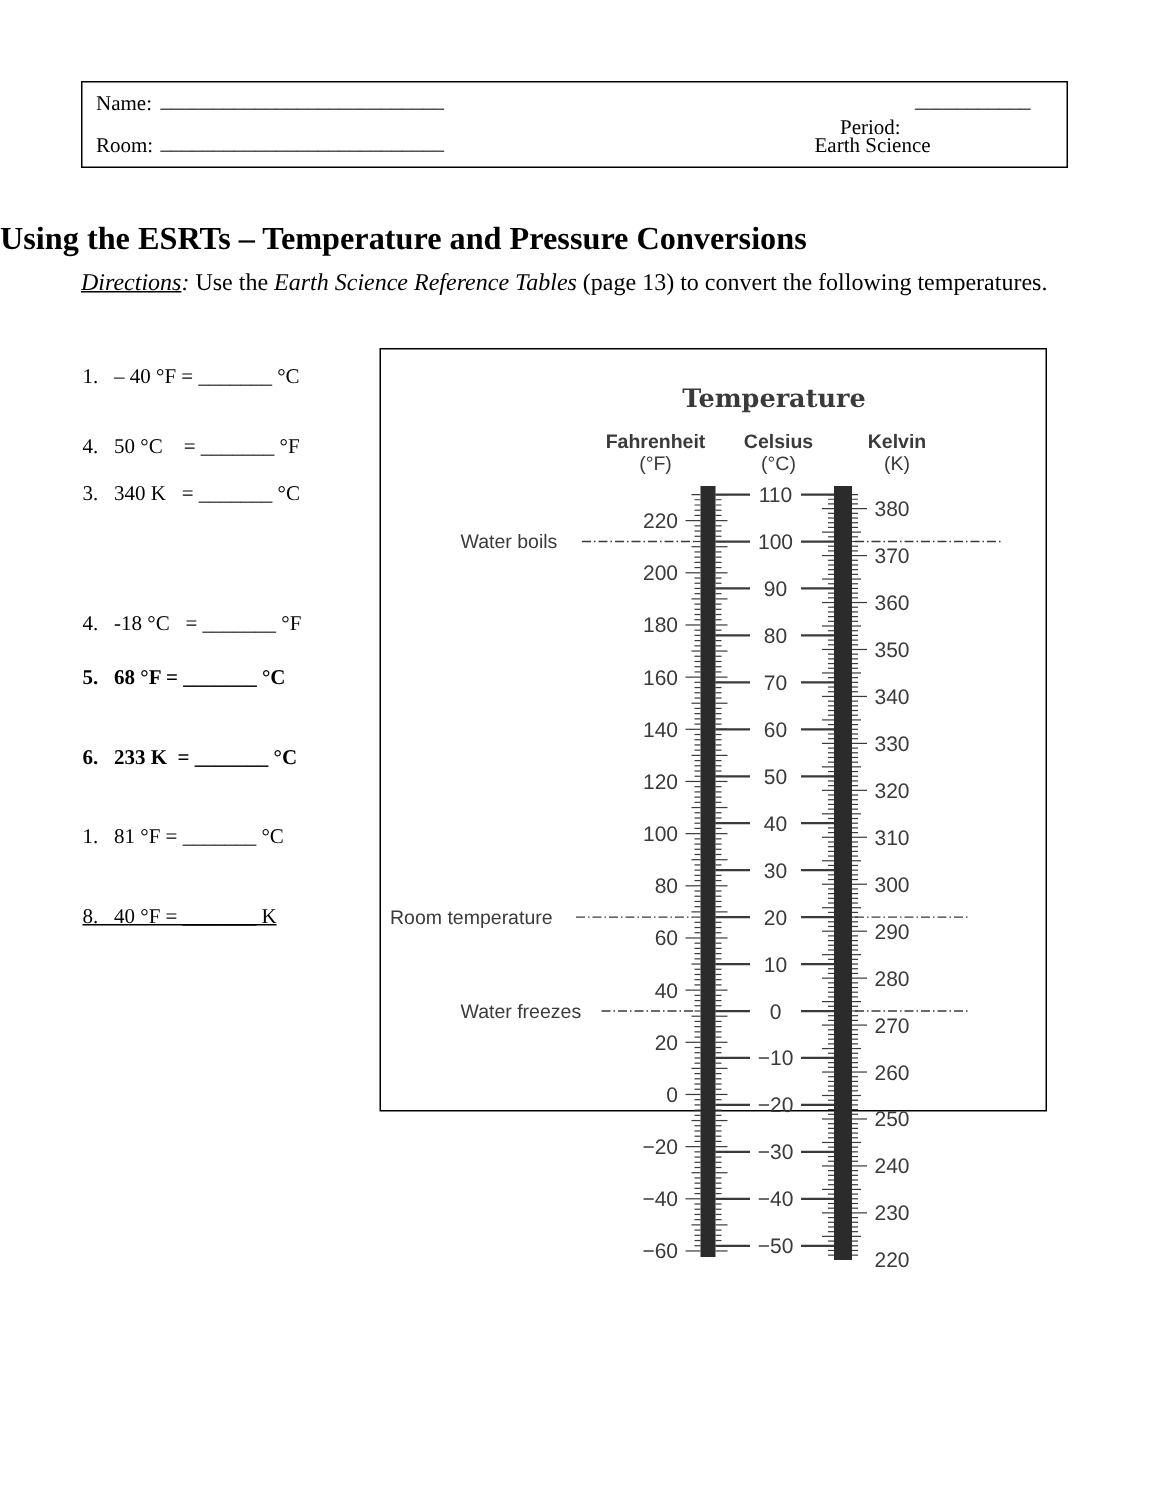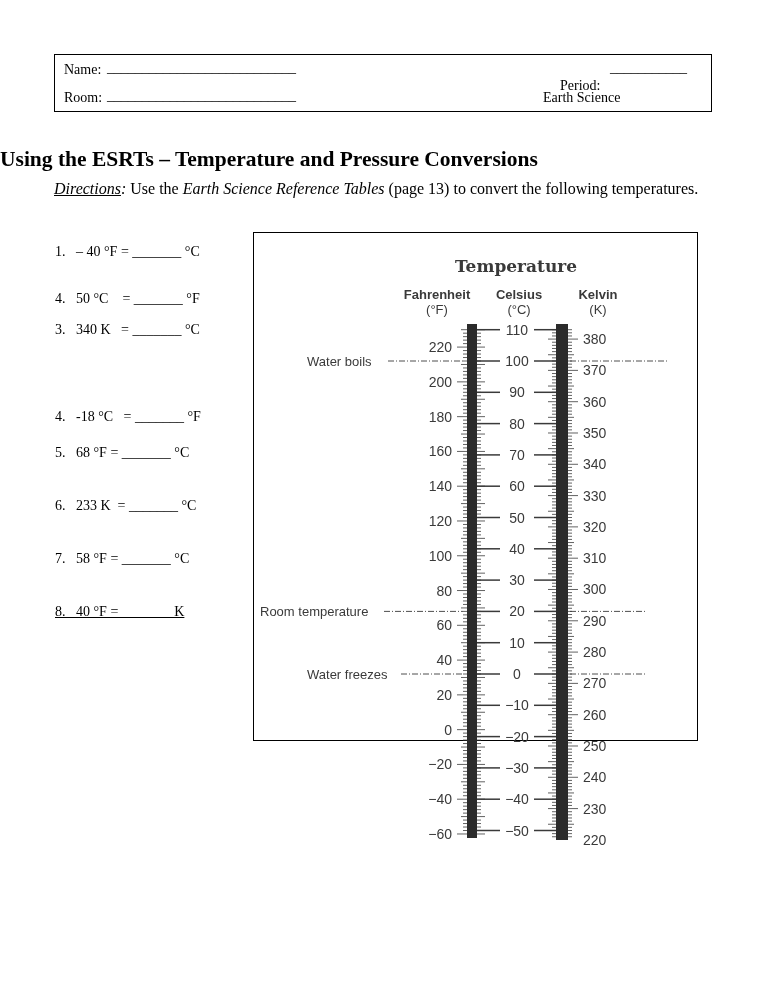--- a/index.html
+++ b/index.html
@@ -30,23 +30,23 @@
 <div class="title">Using the ESRTs – Temperature and Pressure Conversions</div>
 
 <div class="directions">
   <span class="dl">Directions</span><span class="it">:</span><span> Use the </span><span class="it">Earth Science Reference Tables</span><span> (page 13) to convert the following temperatures.</span>
 </div>
 
 <div class="q" style="top:244px;">1.   – 40 °F = _______ °C</div>
 <div class="q" style="top:291px;">4.   50 °C    = _______ °F</div>
 <div class="q" style="top:322px;">3.   340 K   = _______ °C</div>
 <div class="q" style="top:409px;">4.   -18 °C   = _______ °F</div>
-<div class="q" style="top:445px;">5.   68 °F = _______ °C</div>
-<div class="q" style="top:498px;">6.   233 K  = _______ °C</div>
-<div class="q" style="top:551px;">7.   58 °F = _______ °C</div>
+<div class="q" style="top:445px;font-weight:bold;">5.   68 °F = _______ °C</div>
+<div class="q" style="top:498px;font-weight:bold;">6.   233 K  = _______ °C</div>
+<div class="q" style="top:551px;">1.   81 °F = _______ °C</div>
 <div class="q" style="top:604px;text-decoration:underline;">8.   40 °F = _______ K</div>
 
 <div class="fig">
   <svg id="thermo" width="445" height="664" viewBox="265 232 445 664">
       <text x="527" y="265" text-anchor="middle" font-size="17" fill="#3a3a3a" font-family="&quot;DejaVu Serif&quot;, serif" font-weight="bold" dominant-baseline="central">Temperature</text>
       <text x="448" y="293" text-anchor="middle" font-size="13" fill="#3a3a3a" font-family="&quot;Liberation Sans&quot;, sans-serif" font-weight="bold" dominant-baseline="central">Fahrenheit</text>
       <text x="448" y="308" text-anchor="middle" font-size="13" fill="#3a3a3a" font-family="&quot;Liberation Sans&quot;, sans-serif" font-weight="normal" dominant-baseline="central">(°F)</text>
       <text x="530" y="293" text-anchor="middle" font-size="13" fill="#3a3a3a" font-family="&quot;Liberation Sans&quot;, sans-serif" font-weight="bold" dominant-baseline="central">Celsius</text>
       <text x="530" y="308" text-anchor="middle" font-size="13" fill="#3a3a3a" font-family="&quot;Liberation Sans&quot;, sans-serif" font-weight="normal" dominant-baseline="central">(°C)</text>
       <text x="609" y="293" text-anchor="middle" font-size="13" fill="#3a3a3a" font-family="&quot;Liberation Sans&quot;, sans-serif" font-weight="bold" dominant-baseline="central">Kelvin</text>

